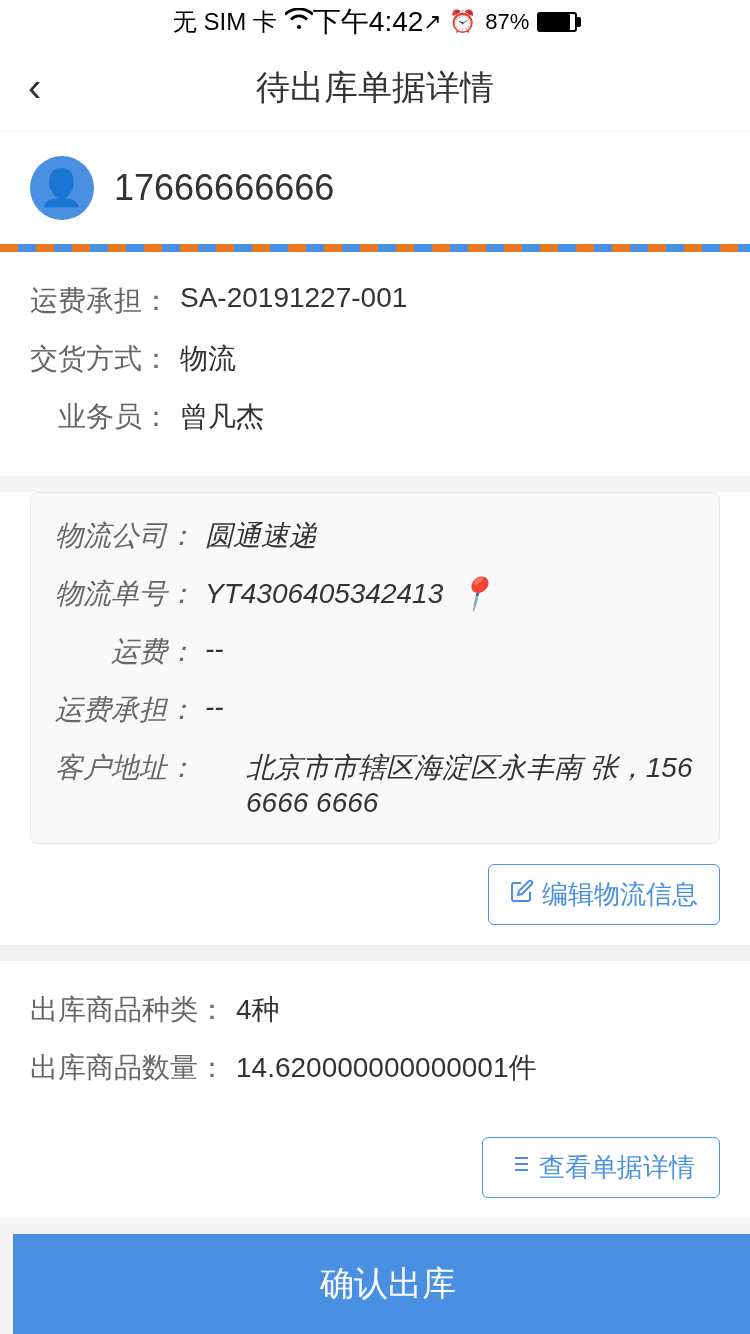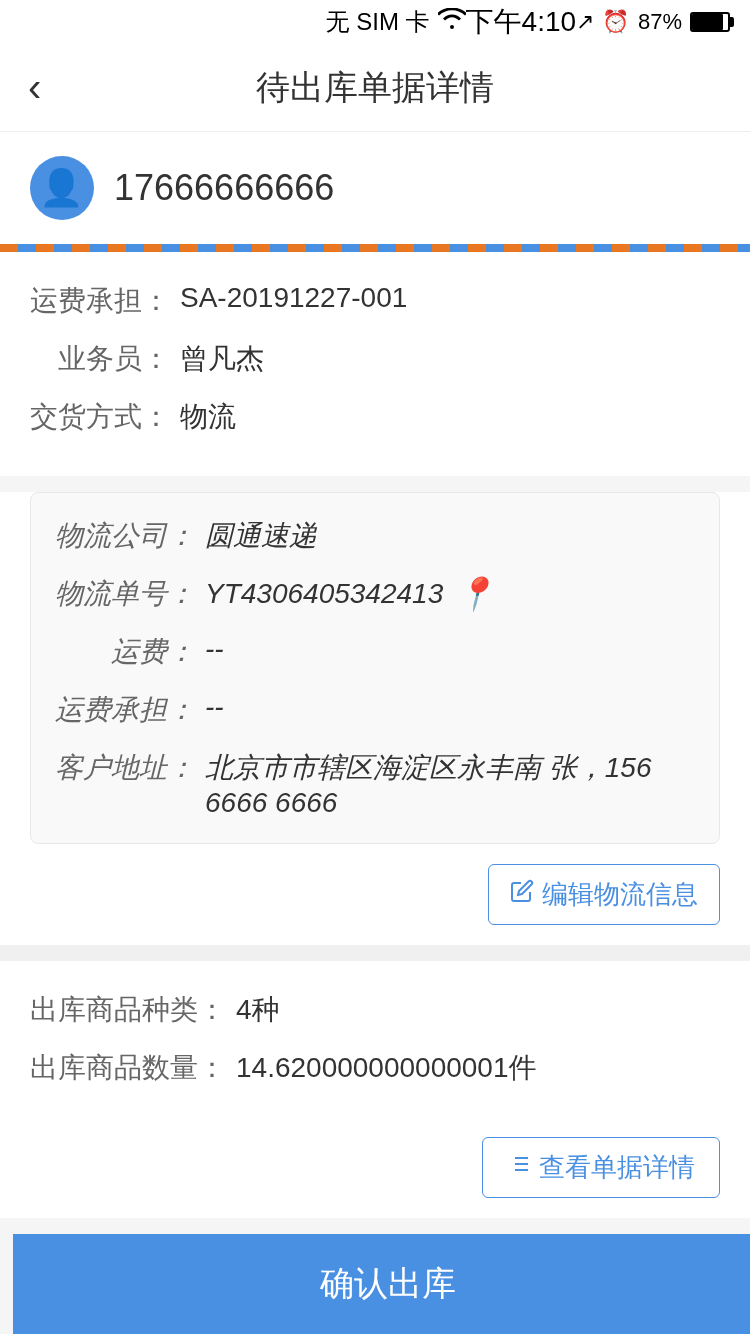--- a/index.html
+++ b/index.html
@@ -14,21 +14,21 @@
       position: relative;
     }
 
     
     .status-bar {
       width: 750px;
       height: 44px;
       background: #fff;
       display: flex;
       align-items: center;
-      justify-content: flex-end;
+      justify-content: center;
       padding: 0 20px;
       font-size: 24px;
       color: #000;
     }
     .status-left {
       display: flex;
       align-items: center;
       gap: 8px;
       font-size: 24px;
     }
@@ -169,20 +169,21 @@
       padding: 24px 24px;
       font-style: italic;
     }
     .logistics-row {
       display: flex;
       align-items: flex-start;
       margin-bottom: 20px;
     }
     .logistics-row:last-child {
       margin-bottom: 0;
+      gap: 41px;
     }
     .logistics-label {
       color: #666;
       font-size: 28px;
       min-width: 140px;
       text-align: right;
       flex-shrink: 0;
     }
     .logistics-value {
       color: #333;
@@ -302,21 +303,21 @@
   <div class="status-left">
     <span>无 SIM 卡</span>
     <span>
       <svg width="28" height="22" viewBox="0 0 28 22" fill="none">
         <path d="M14 17a2 2 0 1 1 0 4 2 2 0 0 1 0-4z" fill="#000"></path>
         <path d="M7 12.5C9 10.5 11.4 9.2 14 9.2s5 1.3 7 3.3l2-2C20.5 8 17.4 6.5 14 6.5S7.5 8 5 10.5l2 2z" fill="#000"></path>
         <path d="M1 7.5C4.3 4.2 8.9 2.2 14 2.2s9.7 2 13 5.3l2-2C25.3 1.8 19.9-.5 14-.5S2.7 1.8 -1 5.5l2 2z" fill="#000"></path>
       </svg>
     </span>
   </div>
-  <div class="status-center">下午4:10</div>
+  <div class="status-center">下午4:42</div>
   <div class="status-right">
     <span>↗</span>
     <span>⏰</span>
     <span>87%</span>
     <div class="battery-icon">
       <div class="battery-fill"></div>
     </div>
   </div>
 </div>
 
@@ -333,26 +334,26 @@
 </div>
 
 <div class="dashed-divider"></div>
 
 <div class="info-section">
   <div class="info-row">
     <span class="info-label">运费承担：</span>
     <span class="info-value">SA-20191227-001</span>
   </div>
   <div class="info-row">
+    <span class="info-label">交货方式：</span>
+    <span class="info-value">物流</span>
+  </div>
+  <div class="info-row">
     <span class="info-label">业务员：</span>
     <span class="info-value">曾凡杰</span>
-  </div>
-  <div class="info-row">
-    <span class="info-label">交货方式：</span>
-    <span class="info-value">物流</span>
   </div>
 </div>
 
 <div style="background:#fff; padding-top: 0; padding-bottom: 0;">
   <div class="logistics-card">
     <div class="logistics-row">
       <span class="logistics-label">物流公司：</span>
       <span class="logistics-value">圆通速递</span>
     </div>
     <div class="logistics-row">

